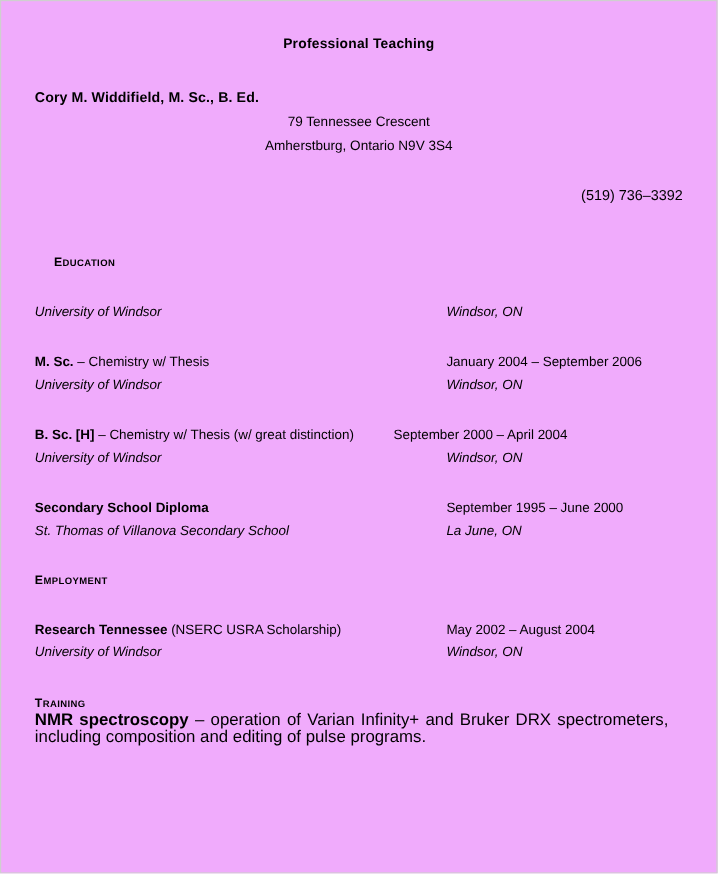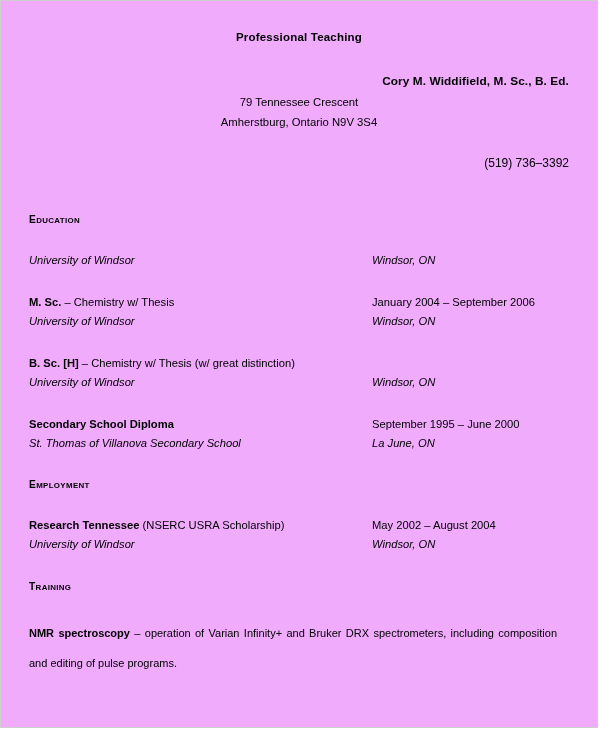--- a/index.html
+++ b/index.html
@@ -29,21 +29,21 @@
 
   
   .doc-title {
     text-align: center;
     font-weight: bold;
     font-size: 11.5px;
     letter-spacing: 0.2px;
     margin-top: 30px;
   }
   .person-name {
-    text-align: right;
+    text-align: left;
     font-weight: bold;
     font-size: 11.8px;
     margin-top: 31px;
     letter-spacing: 0.1px;
   }
   .addr-line {
     text-align: center;
     font-size: 11.3px;
     margin-top: 8px;
   }
@@ -56,21 +56,21 @@
   
   .section-heading {
     font-weight: bold;
     font-size: 7.9px;
     letter-spacing: 0.35px;
     text-transform: uppercase;
   }
   .section-heading .cap {
     font-size: 10.2px;
   }
-  .sec-education { margin-top: 44px; }
+  .sec-education { margin-top: 44px; margin-left: 16px; }
   .sec-employment { margin-top: 26px; }
   .sec-training { margin-top: 27px; }
 
   
   .entry {
     position: relative;
     margin-top: 23px;
   }
   .entry.first { margin-top: 26px; }
   .entry-line {
@@ -85,23 +85,22 @@
     left: 343px;
   }
   .entry-line .right.tight {
     left: 299px;
   }
   .lbl-bold { font-weight: bold; }
   .ital { font-style: italic; }
 
   
   .training-para {
-    margin-top: 26px;
-    font-size: 11px;
-    line-height: 30px;
+    font-size: 14px;
+    line-height: 14px;
     text-align: justify;
     width: 528px;
   }
   .training-para .term { font-weight: bold; }
 </style>
 </head>
 <body>
 
 <div class="page">
   <div class="inner">
@@ -118,21 +117,21 @@
     <div class="entry first">
       <div class="entry-line"><span class="ital">University of Windsor</span><span class="right ital">Windsor, ON</span></div>
     </div>
 
     <div class="entry">
       <div class="entry-line"><span class="lbl-bold">M. Sc.</span><span> – Chemistry w/ Thesis</span><span class="right">January 2004 – September 2006</span></div>
       <div class="entry-line"><span class="ital">University of Windsor</span><span class="right ital">Windsor, ON</span></div>
     </div>
 
     <div class="entry">
-      <div class="entry-line"><span class="lbl-bold">B. Sc. [H]</span><span> – Chemistry w/ Thesis (w/ great distinction)</span></div>
+      <div class="entry-line"><span class="lbl-bold">B. Sc. [H]</span><span> – Chemistry w/ Thesis (w/ great distinction)</span><span class="right tight">September 2000 – April 2004</span></div>
       <div class="entry-line"><span class="ital">University of Windsor</span><span class="right ital">Windsor, ON</span></div>
     </div>
 
     <div class="entry">
       <div class="entry-line"><span class="lbl-bold">Secondary School Diploma</span><span></span><span class="right">September 1995 – June 2000</span></div>
       <div class="entry-line"><span class="ital">St. Thomas of Villanova Secondary School</span><span class="right ital">La June, ON</span></div>
     </div>
 
     <div class="section-heading sec-employment"><span class="cap">E</span><span>mployment</span></div>
 

